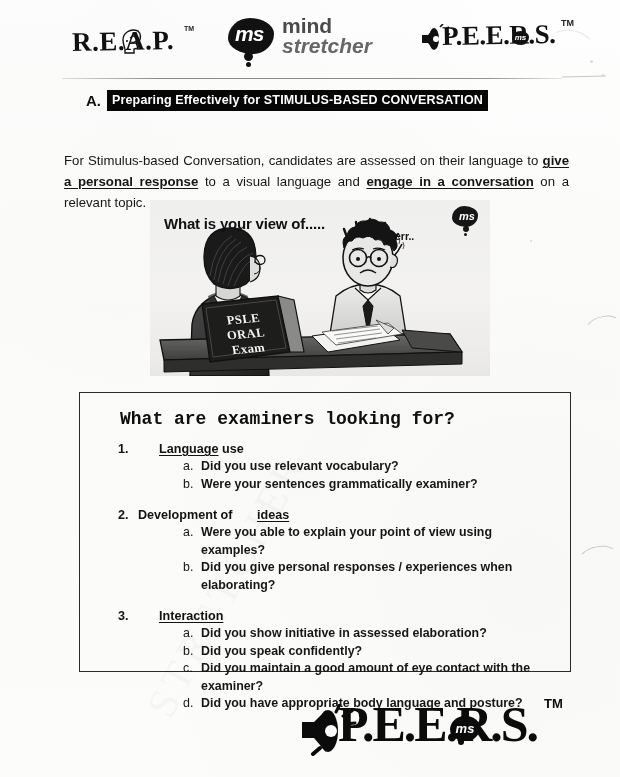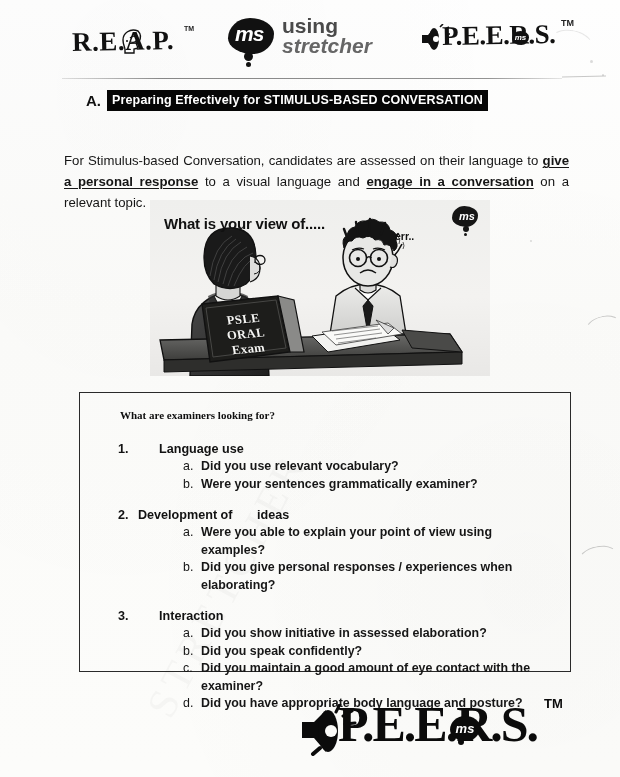--- a/index.html
+++ b/index.html
@@ -308,41 +308,41 @@
     position: absolute;
     left: 79px; top: 392px;
     width: 492px; height: 280px;
     border: 1.6px solid #2a2a2a;
     background: transparent;
     box-sizing: border-box;
   }
   .exam-title {
     position: absolute;
     left: 40px; top: 16px;
-    font-family: Liberation Serif, serif;
-    font-weight: bold;
-    font-size: 11px;
+    font-family: Liberation Mono, monospace;
+    font-weight: bold;
+    font-size: 18px;
     color: #0f0f0f;
   }
   .crit-list {
     position: absolute;
     left: 38px; top: 48px;
     right: 12px;
   }
   .crit-group { margin-bottom: 14px; }
   .crit-head {
     display: flex;
     font-family: "Liberation Sans", sans-serif;
     font-weight: bold;
     font-size: 12.6px;
     color: #121212;
     line-height: 17px;
   }
   .crit-num { width: 20px; flex: 0 0 20px; }
-  .crit-head .u { text-underline-offset: 2px; padding-left: 21px; }
+  .crit-head .u { text-decoration: underline; text-underline-offset: 2px; padding-left: 21px; }
   .sub-item {
     display: flex;
     font-family: "Liberation Sans", sans-serif;
     font-size: 12.4px;
     color: #161616;
     line-height: 17.5px;
     margin-left: 65px;
   }
   .sub-let { width: 18px; flex: 0 0 18px; }
   .sub-txt { flex: 1 1 auto; font-weight: bold; }
@@ -450,21 +450,21 @@
       </span>
       <span class="tm-sm reap-tm">TM</span>
     </div>
 
     <div class="logo-ms">
       <span class="ms-blob"></span>
       <span class="ms-blob-tail"></span>
       <span class="ms-blob-dot"></span>
       <span class="ms-blob-letters">ms</span>
       <span class="ms-word">
-        <span class="l1">using</span>
+        <span class="l1">mind</span>
         <span class="l2">stretcher</span>
       </span>
     </div>
 
     <div class="logo-peers">
       <span class="mega">
         <svg width="34" height="28" viewBox="0 0 34 28">
           <path d="M2 11 L2 19 L8 19 L13 25 L13 5 L8 11 Z" fill="#111"></path>
           <ellipse cx="14" cy="15" rx="5" ry="11" fill="#111"></ellipse>
           <circle cx="16" cy="15" r="3" fill="#fff"></circle>

